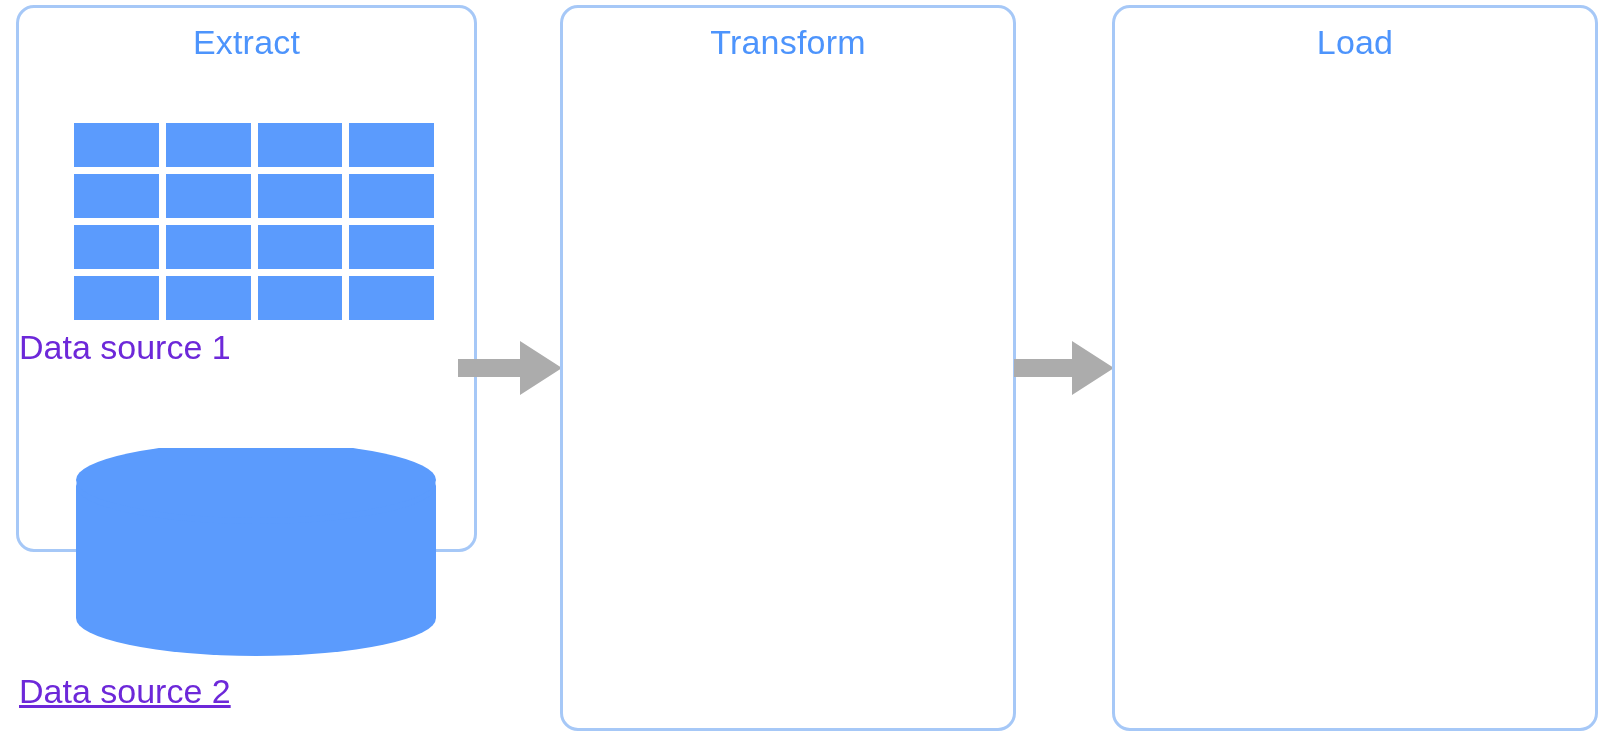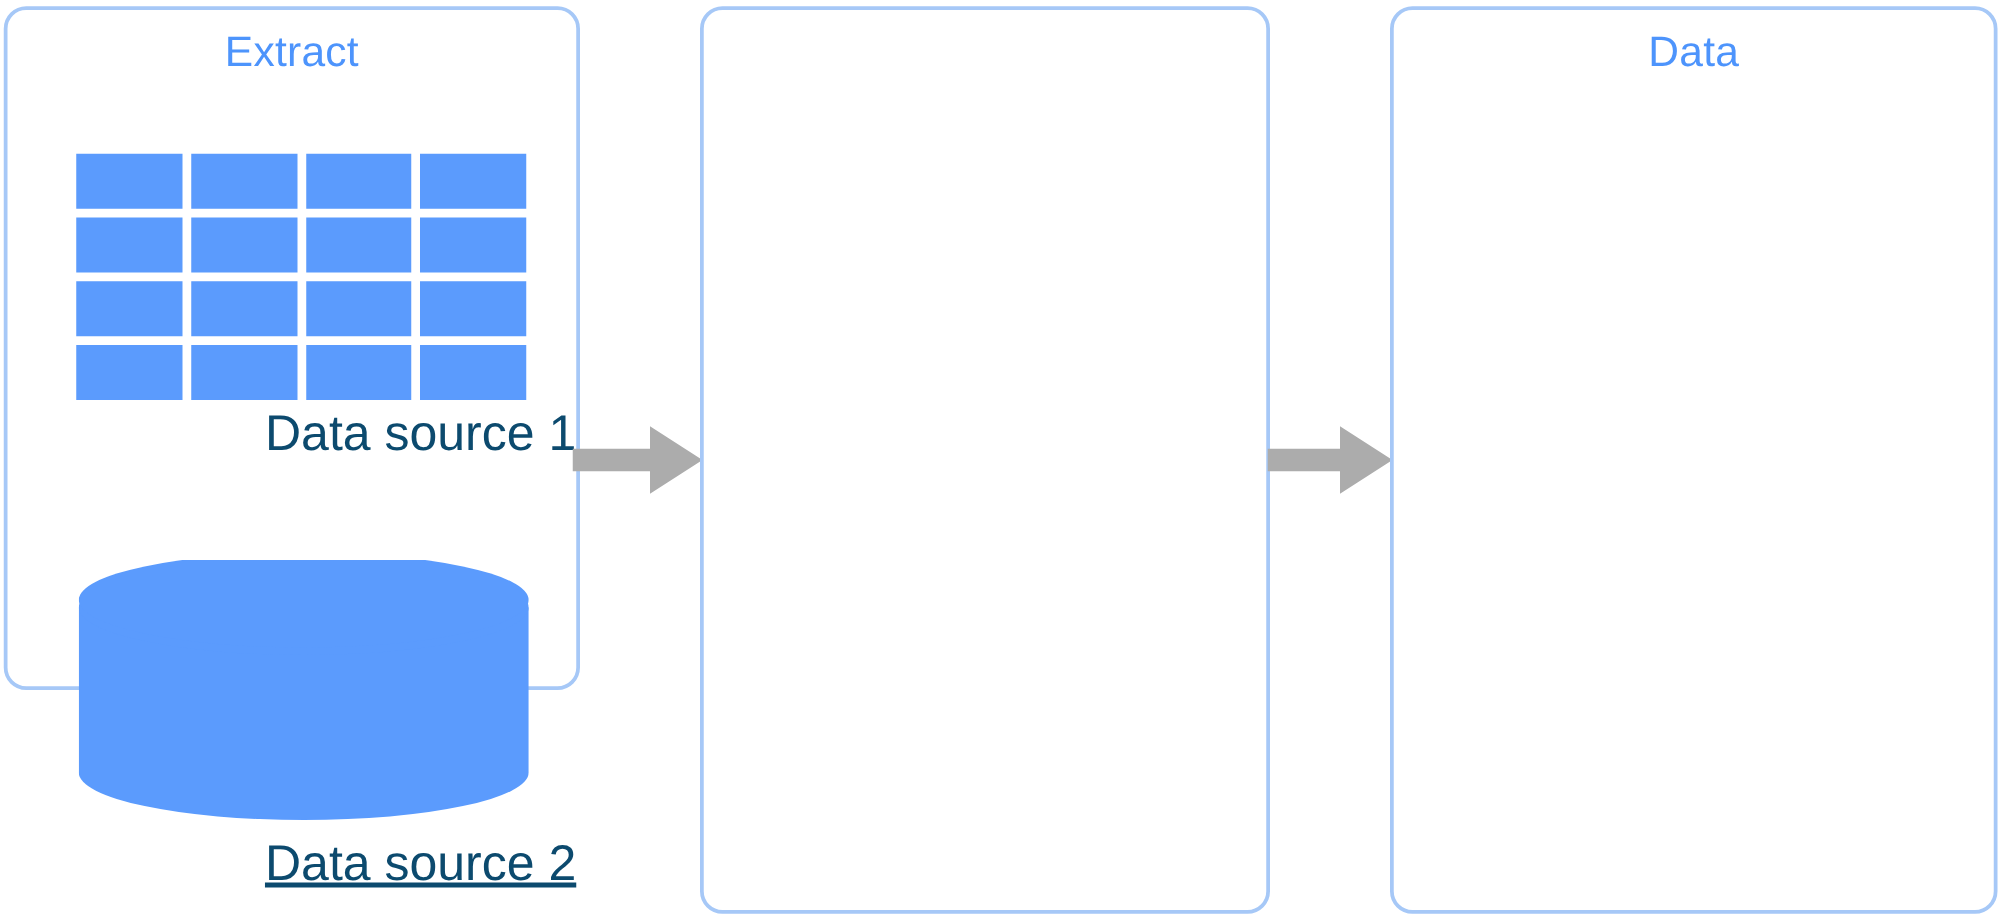--- a/index.html
+++ b/index.html
@@ -25,21 +25,21 @@
   }
 
   
   .panel {
     position: absolute;
     box-sizing: border-box;
     background: #ffffff;
     border: 3px solid #a6c8f7;
     border-radius: 18px;
   }
-  #panel-extract   { left: 3px;    top: 5px; width: 461px; height: 547px; }
+  #panel-extract   { left: 16px;    top: 5px; width: 461px; height: 547px; }
   #panel-transform { left: 560px;  top: 5px; width: 456px; height: 726px; }
   #panel-load      { left: 1112px; top: 5px; width: 486px; height: 726px; }
 
   .panel-title {
     position: absolute;
     left: 0;
     right: 0;
     top: 14px;
     text-align: center;
     color: #4d94fc;
@@ -48,23 +48,23 @@
     letter-spacing: 0.2px;
     line-height: 40px;
     white-space: nowrap;
   }
 
   
   .caption {
     position: absolute;
     left: 0;
     right: 0;
-    text-align: right;
-    color: #0c4a6e;
-    font-size: 40px;
+    text-align: left;
+    color: #6d28d9;
+    font-size: 34px;
     font-weight: 400;
     line-height: 38px;
     white-space: pre-line;
   }
   #caption-source1 { top: 320px; }
   #caption-source2 { top: 664px; text-decoration: underline; }
   #caption-engine  { top: 468px; }
 
   
   #table-grid {
@@ -150,20 +150,21 @@
     <div class="caption" id="caption-source2">Data source 2</div>
   </div>
 
   <div class="arrow" id="arrow-extract-transform">
     <svg viewBox="0 0 104 60" xmlns="http://www.w3.org/2000/svg">
       <path d="M0 21 L62 21 L62 3 L104 30 L62 57 L62 39 L0 39 Z" fill="#acacac"></path>
     </svg>
   </div>
 
   <div class="panel" id="panel-transform">
+    <div class="panel-title">Transform</div>
 
     <div id="gears">
       <svg viewBox="0 0 280 235" xmlns="http://www.w3.org/2000/svg">
         <defs>
 
           <g id="gear-small">
             <path fill="#5bd4f5" d="
               M 0,-57 L 9.5,-56.2 L 16.8,-49.1 L 26.6,-50.4
               L 33.5,-46.1 L 35.4,-36.4 L 44.1,-31.8
               L 49.4,-33.4 L 55.9,-26.1 L 54.2,-16.4
@@ -218,17 +219,17 @@
 
   </div>
 
   <div class="arrow" id="arrow-transform-load">
     <svg viewBox="0 0 100 60" xmlns="http://www.w3.org/2000/svg">
       <path d="M0 21 L58 21 L58 3 L100 30 L58 57 L58 39 L0 39 Z" fill="#acacac"></path>
     </svg>
   </div>
 
   <div class="panel" id="panel-load">
-    <div class="panel-title">Data</div>
+    <div class="panel-title">Load</div>
 
   </div>
 
 </div>
 
 </body></html>

